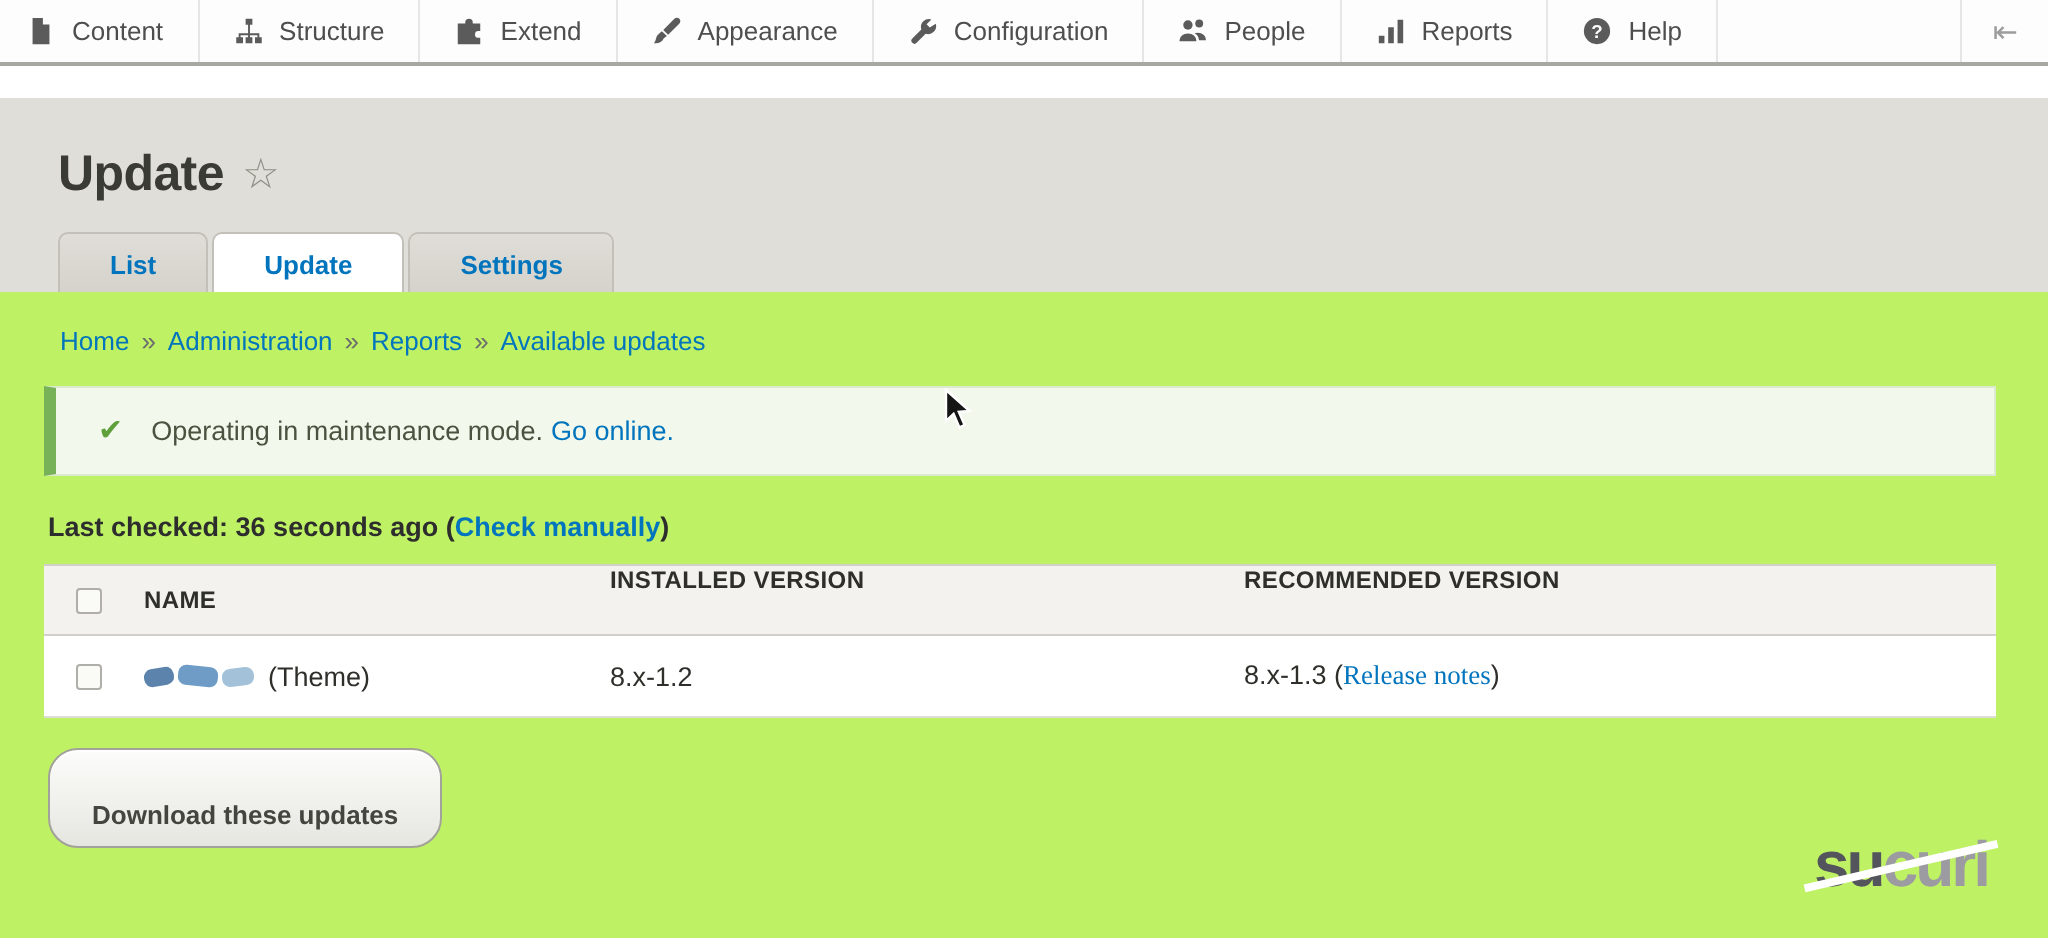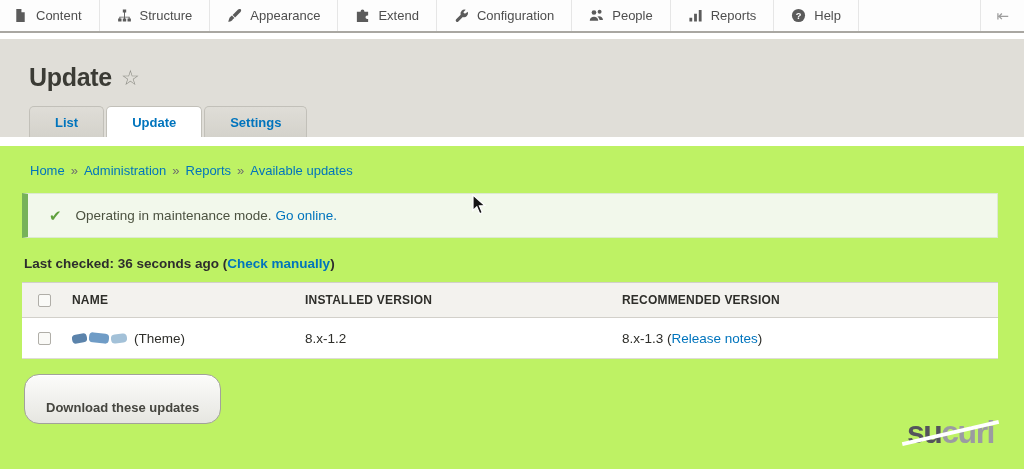--- a/index.html
+++ b/index.html
@@ -15,21 +15,21 @@
     border-right:1px solid #e6e6e6; cursor:pointer; }
   .tb-item:first-child { padding-left:13px; }
   .tb-label { font-size:13px; color:#4e4e4e; }
   .tb-icon { display:inline-flex; width:15px; height:15px; }
   .tb-icon svg { width:15px; height:15px; fill:#5b5b5b; }
   .tb-spacer { flex:1; }
   .tb-collapse { display:flex; align-items:center; padding:0 15px;
     border-left:1px solid #e6e6e6; color:#9d9d9d; font-size:15px; cursor:pointer; }
 
   
-  .page-header { position:absolute; top:39px; left:0; width:1024px; height:98px;
+  .page-header { position:absolute; top:49px; left:0; width:1024px; height:98px;
     background:#e0ded8; }
   .title-row { position:absolute; top:24px; left:29px; display:flex; align-items:center; gap:9px; }
   .page-title { font-size:25px; font-weight:bold; color:#3b3b35; letter-spacing:-0.3px; }
   .star { font-size:21px; color:#8f8f88; cursor:pointer; line-height:1; }
 
   .tabs { position:absolute; bottom:0; left:29px; display:flex; }
   .tab { display:block; padding:8px 25px 7px; margin-right:2px; font-size:13px;
     font-weight:bold; color:#0074bd; text-decoration:none; cursor:pointer;
     background:linear-gradient(#dfddd7,#d4d2cb); border:1px solid #c2c0b9;
     border-bottom:none; border-radius:5px 5px 0 0; }
@@ -47,30 +47,30 @@
     border-left:6px solid #77b259; padding:14px 16px 14px 21px;
     font-size:13.5px; color:#4c5240; display:flex; align-items:center; }
   .check-icon { color:#5fa03c; font-size:15px; margin-right:14px; line-height:1; }
   .status-box a { color:#0074bd; text-decoration:none; cursor:pointer; margin-left:4px; }
 
   .last-checked { margin:18px 0 0 2px; font-size:13.5px; color:#2d2d2d;font-weight:bold; }
   .last-checked a { color:#0074bd; text-decoration:none; cursor:pointer; }
 
   
   .utable { margin-top:11px; font-size:13.5px; color:#2e2e2a; }
-  .t-head { display:flex; align-items:center; height:36px; background:#f3f2ee;
+  .t-head { display:flex; height:36px; background:#f3f2ee;
     border-top:1px solid #d2d0ca; border-bottom:1px solid #d2d0ca;
     font-size:12px; font-weight:bold; letter-spacing:0.2px; color:#2e2e2a; }
   .t-row { display:flex; align-items:center; height:41px; background:#fff;
     border-bottom:1px solid #dedcd6; }
   .c-check { width:50px; padding-left:16px; display:flex; align-items:center; }
   .c-name { width:233px; display:flex; align-items:center; }
   .c-inst { width:317px; }
   .c-rec { flex:1; }
-  .c-rec a { color:#0074bd; text-decoration:none; cursor:pointer; }
+  .c-rec a { color:#0074bd; text-decoration:none; cursor:pointer;font-family:Liberation Serif, serif; }
   input[type=checkbox] { appearance:none; -webkit-appearance:none; width:13px; height:13px;
     border:1px solid #b0aea8; border-radius:2px; background:#fafaf7; cursor:pointer; }
 
   .redact { display:inline-flex; align-items:center; margin-right:7px; }
   .blob { display:inline-block; border-radius:4px; }
   .b1 { width:15px; height:9px;  background:#5b83ab; transform:rotate(-10deg); }
   .b2 { width:20px; height:10px; background:#6f9cc6; transform:rotate(6deg); margin-left:2px; }
   .b3 { width:16px; height:9px;  background:#a3c1d8; transform:rotate(-7deg); margin-left:2px; }
 
   
@@ -108,32 +108,32 @@
       <span class="tb-icon">
         <svg viewBox="0 0 16 16">
             <path d="M6.2 1.5h3.6v3.2H6.2zM1.2 11.3h3.6v3.2H1.2zM6.2 11.3h3.6v3.2H6.2zM11.2 11.3h3.6v3.2h-3.6zM7.5 4.7h1v2.6h-1zM2.5 9.2h11v1h-11zM2.5 9.2h1v2.1h-1zM12.5 9.2h1v2.1h-1zM7.5 9.2h1v2.1h-1zM7.5 7.3h1v2h-1z"></path>
           </svg>
       </span>
       <span class="tb-label">Structure</span>
     </div>
     <div class="tb-item">
       <span class="tb-icon">
         <svg viewBox="0 0 16 16">
+            <path d="M6 3.5a2 2 0 0 1 4 0V4h4v4h-1a1.8 1.8 0 1 0 0 3.6h1V15H2V4h4z"></path>
+          </svg>
+      </span>
+      <span class="tb-label">Extend</span>
+    </div>
+    <div class="tb-item">
+      <span class="tb-icon">
+        <svg viewBox="0 0 16 16">
             <path d="M14.6 1.4c.8.8.6 2-.2 2.8L8.6 10 6 7.4l5.8-5.8c.8-.8 2-.8 2.8-.2zM5.3 8.1l2.6 2.6-1.6 1.2c-.9 2-2.9 3-5.3 2.6 1-1 .9-2.2 1.5-3.6.4-.9 1.3-1.5 2.8-2.8z"></path>
           </svg>
       </span>
       <span class="tb-label">Appearance</span>
-    </div>
-    <div class="tb-item">
-      <span class="tb-icon">
-        <svg viewBox="0 0 16 16">
-            <path d="M6 3.5a2 2 0 0 1 4 0V4h4v4h-1a1.8 1.8 0 1 0 0 3.6h1V15H2V4h4z"></path>
-          </svg>
-      </span>
-      <span class="tb-label">Extend</span>
     </div>
     <div class="tb-item">
       <span class="tb-icon">
         <svg viewBox="0 0 16 16">
             <path d="M14.8 4.1a4.3 4.3 0 0 1-5.4 5.4L4.6 14.3a1.62 1.62 0 0 1-2.3-2.3l4.8-4.8a4.3 4.3 0 0 1 5.4-5.4L9.9 4.4l1.7 1.7z"></path>
           </svg>
       </span>
       <span class="tb-label">Configuration</span>
     </div>
     <div class="tb-item">

